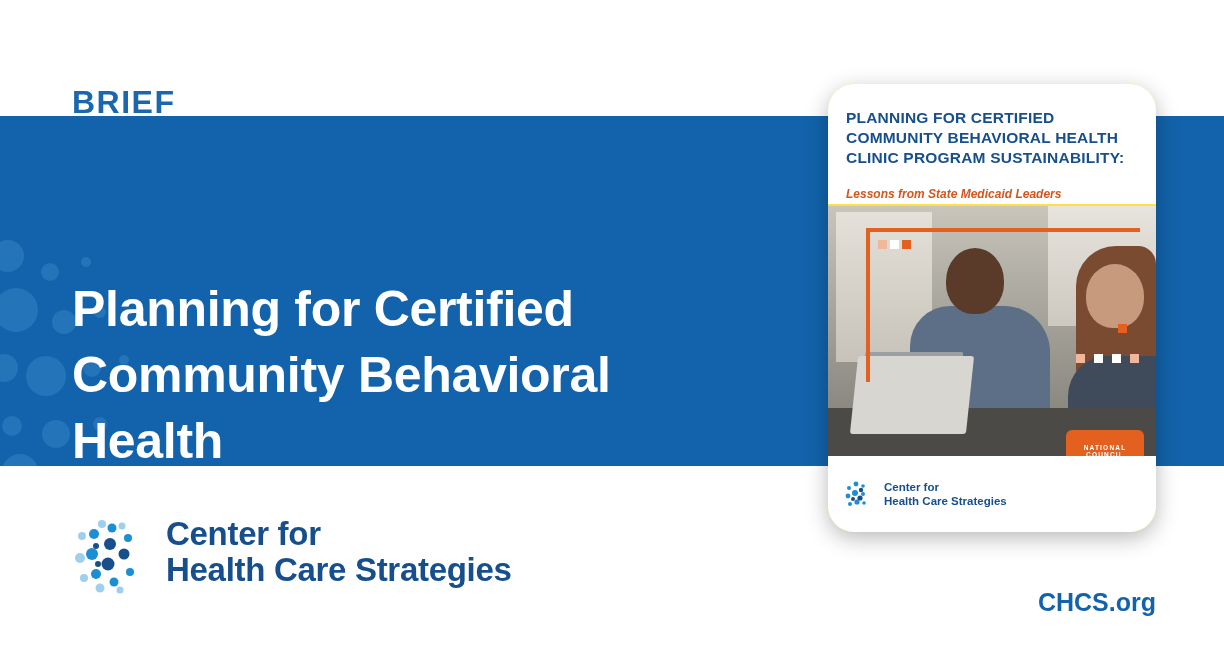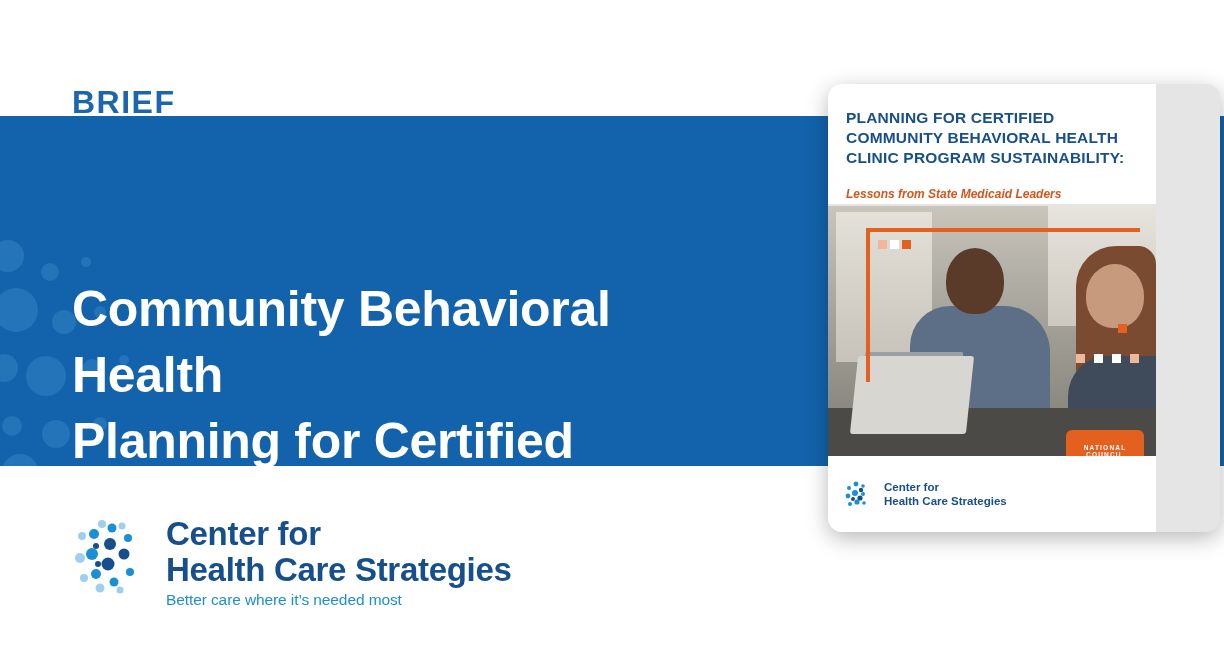--- a/index.html
+++ b/index.html
@@ -61,24 +61,24 @@
     color: #ffffff;
     letter-spacing: -0.3px;
     margin: 0;
   }
 
   
   .cover-card {
     position: absolute;
     left: 828px;
     top: 84px;
-    width: 392px;
+    width: 328px;
     height: 448px;
-    background: #e5e5e5;
-    border-radius: 14px;
+    background: #fde047;
+    border-radius: 26px;
     box-shadow: 0 6px 22px rgba(0,0,0,0.28);
     overflow: hidden;
   }
   .cover-top {
     position: absolute;
     left: 0; top: 0;
     width: 328px; height: 120px;
     background: #ffffff;
   }
   .cover-title {
@@ -318,22 +318,22 @@
         <circle cx="22" cy="200" r="10"></circle>
         <circle cx="66" cy="208" r="14"></circle>
         <circle cx="110" cy="198" r="7"></circle>
         <circle cx="30" cy="246" r="18"></circle>
         <circle cx="84" cy="250" r="9"></circle>
       </g>
     </svg>
 
     <div class="title-block">
       <div class="main-title">
+        <div>Planning for Certified</div>
         <div>Community Behavioral Health</div>
-        <div>Planning for Certified</div>
 
       </div>
 
     </div>
   </div>
 
   <div class="cover-card">
     <div class="cover-top"></div>
     <div class="cover-title">PLANNING FOR CERTIFIED COMMUNITY BEHAVIORAL HEALTH CLINIC PROGRAM SUSTAINABILITY:</div>
     <div class="cover-sub">Lessons from State Medicaid Leaders</div>
@@ -420,18 +420,18 @@
         <circle cx="38" cy="28" r="6"></circle>
           <circle cx="36" cy="48" r="6.5"></circle>
         <circle cx="52" cy="38" r="5.5"></circle>
           <circle cx="24" cy="30" r="3"></circle>
         <circle cx="26" cy="48" r="3"></circle>
       </g>
     </svg>
     <div class="bl-text">
       <div class="bl-l1">Center for</div>
       <div class="bl-l2">Health Care Strategies</div>
-      <div class="bl-tag">Better care where it’s needed most</div>
     </div>
   </div>
 
+  <div class="chcs-url">CHCS.org</div>
 
 </div>
 
 </body></html>

